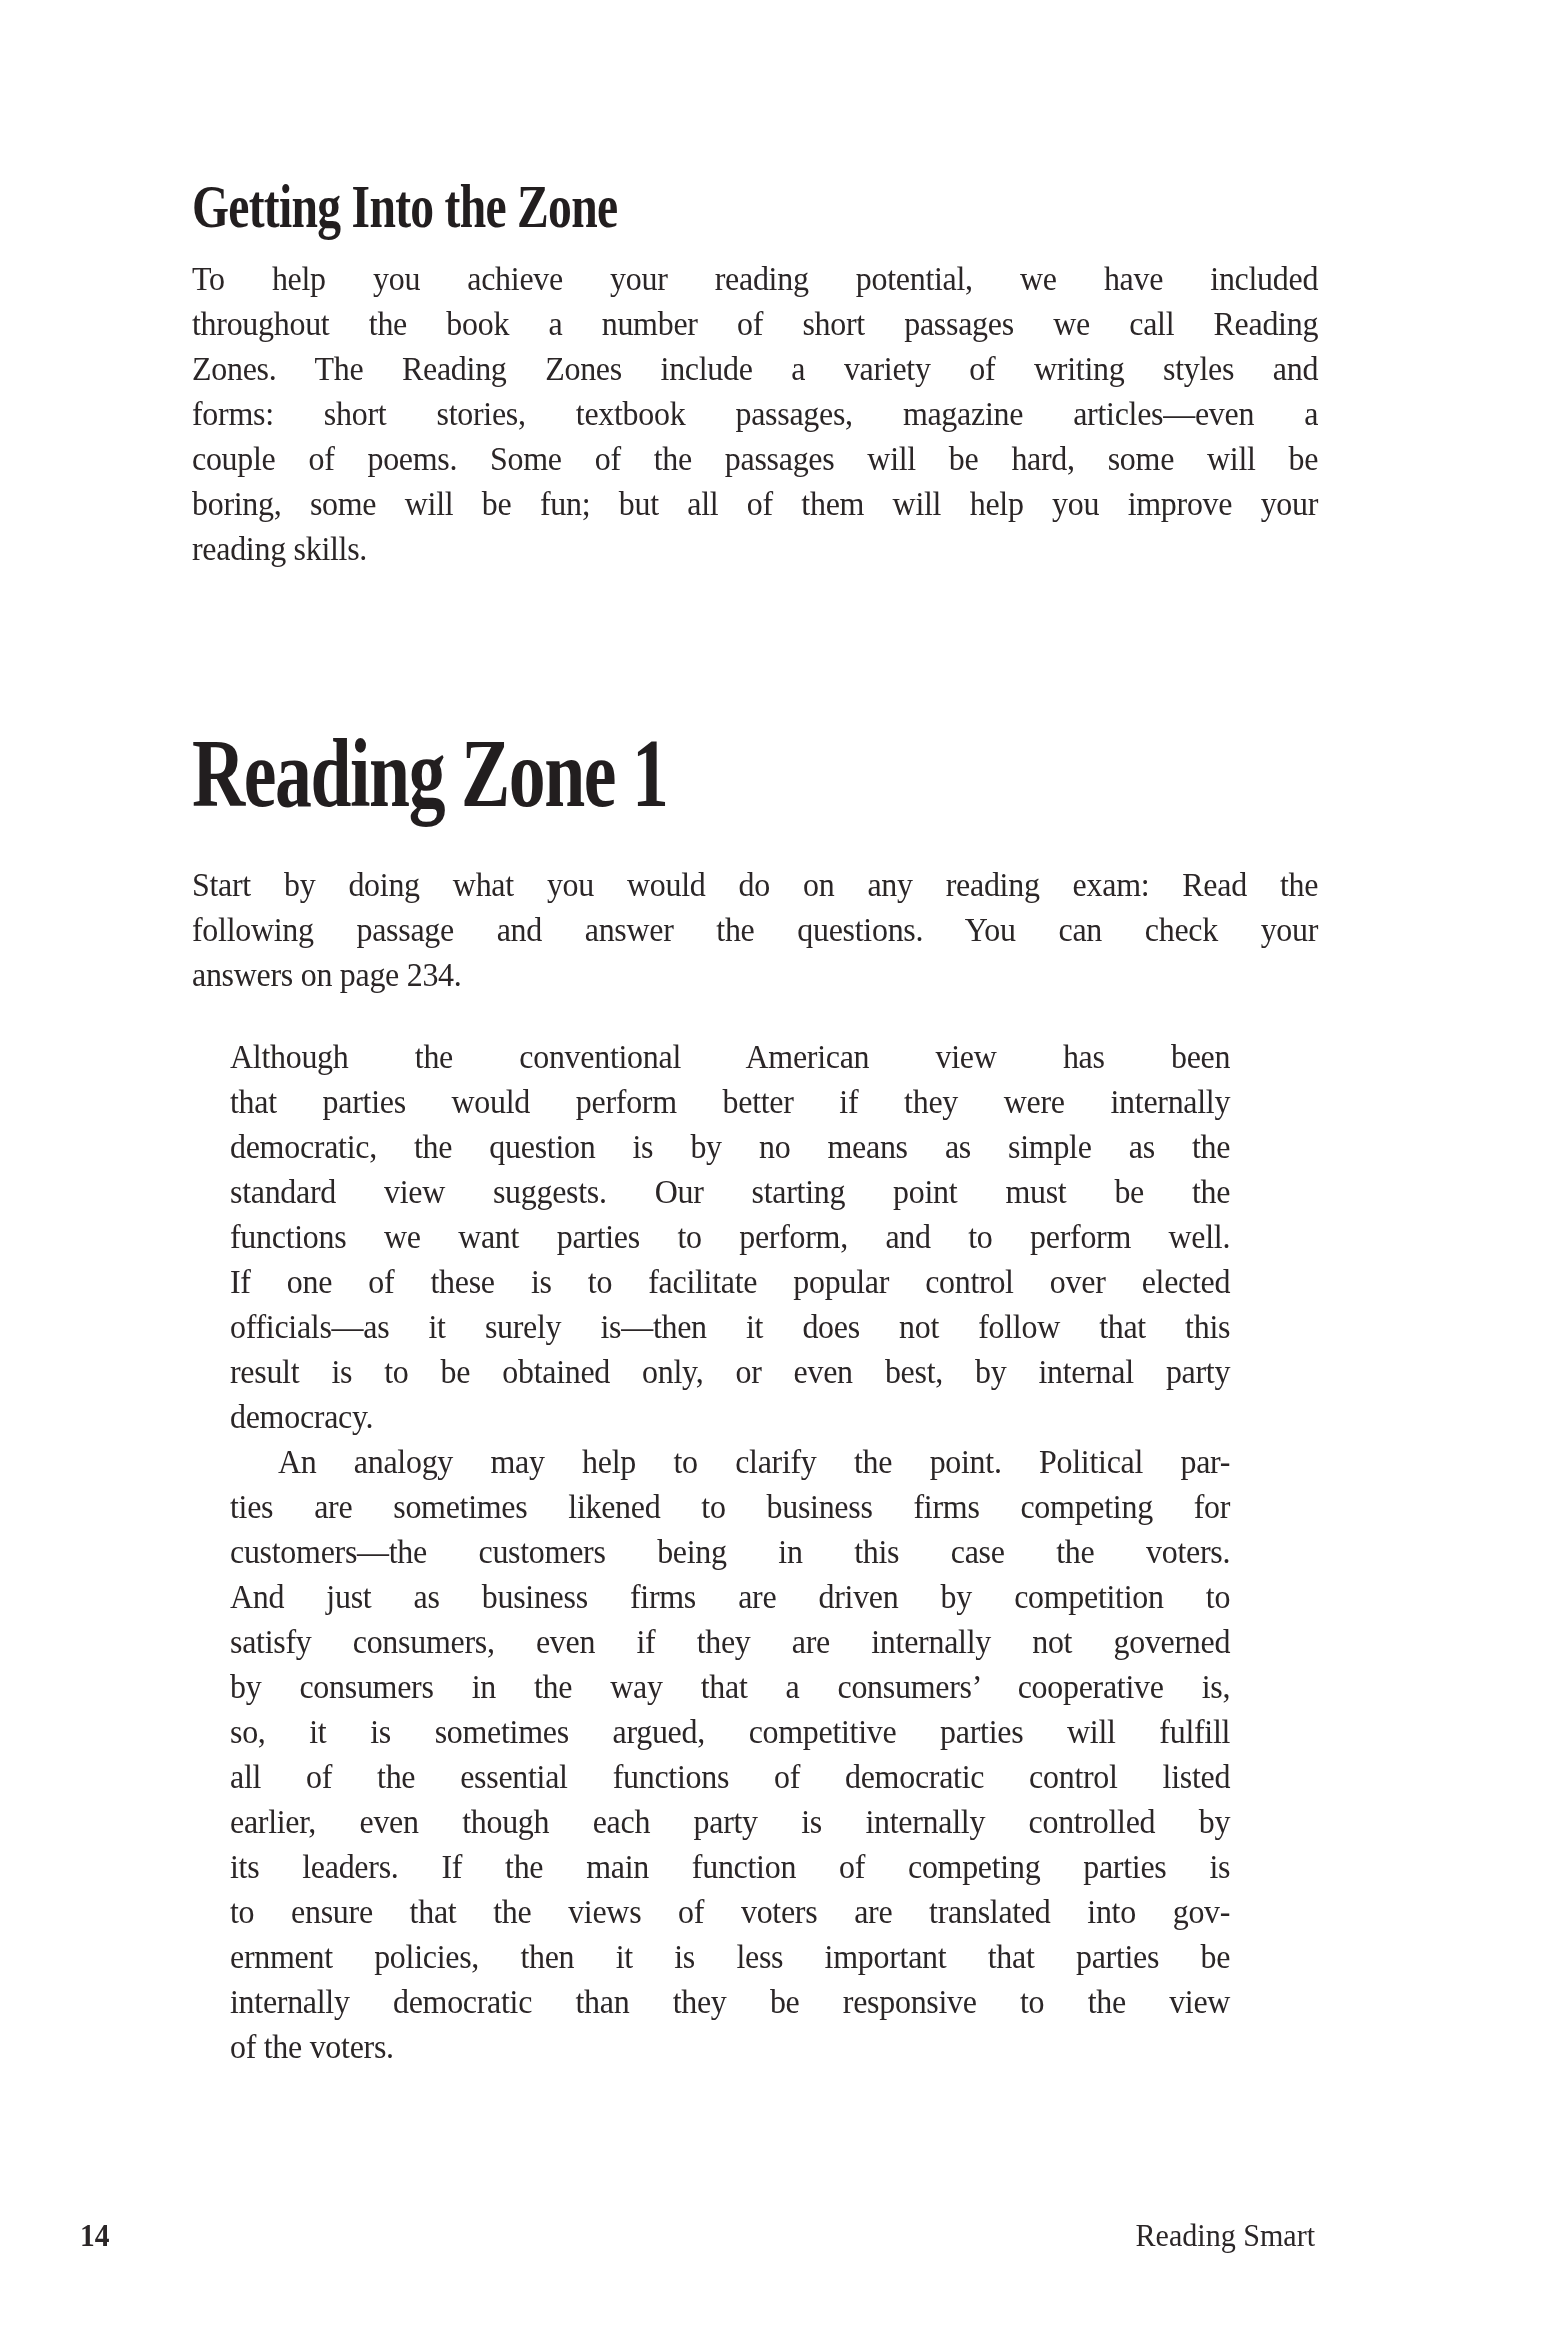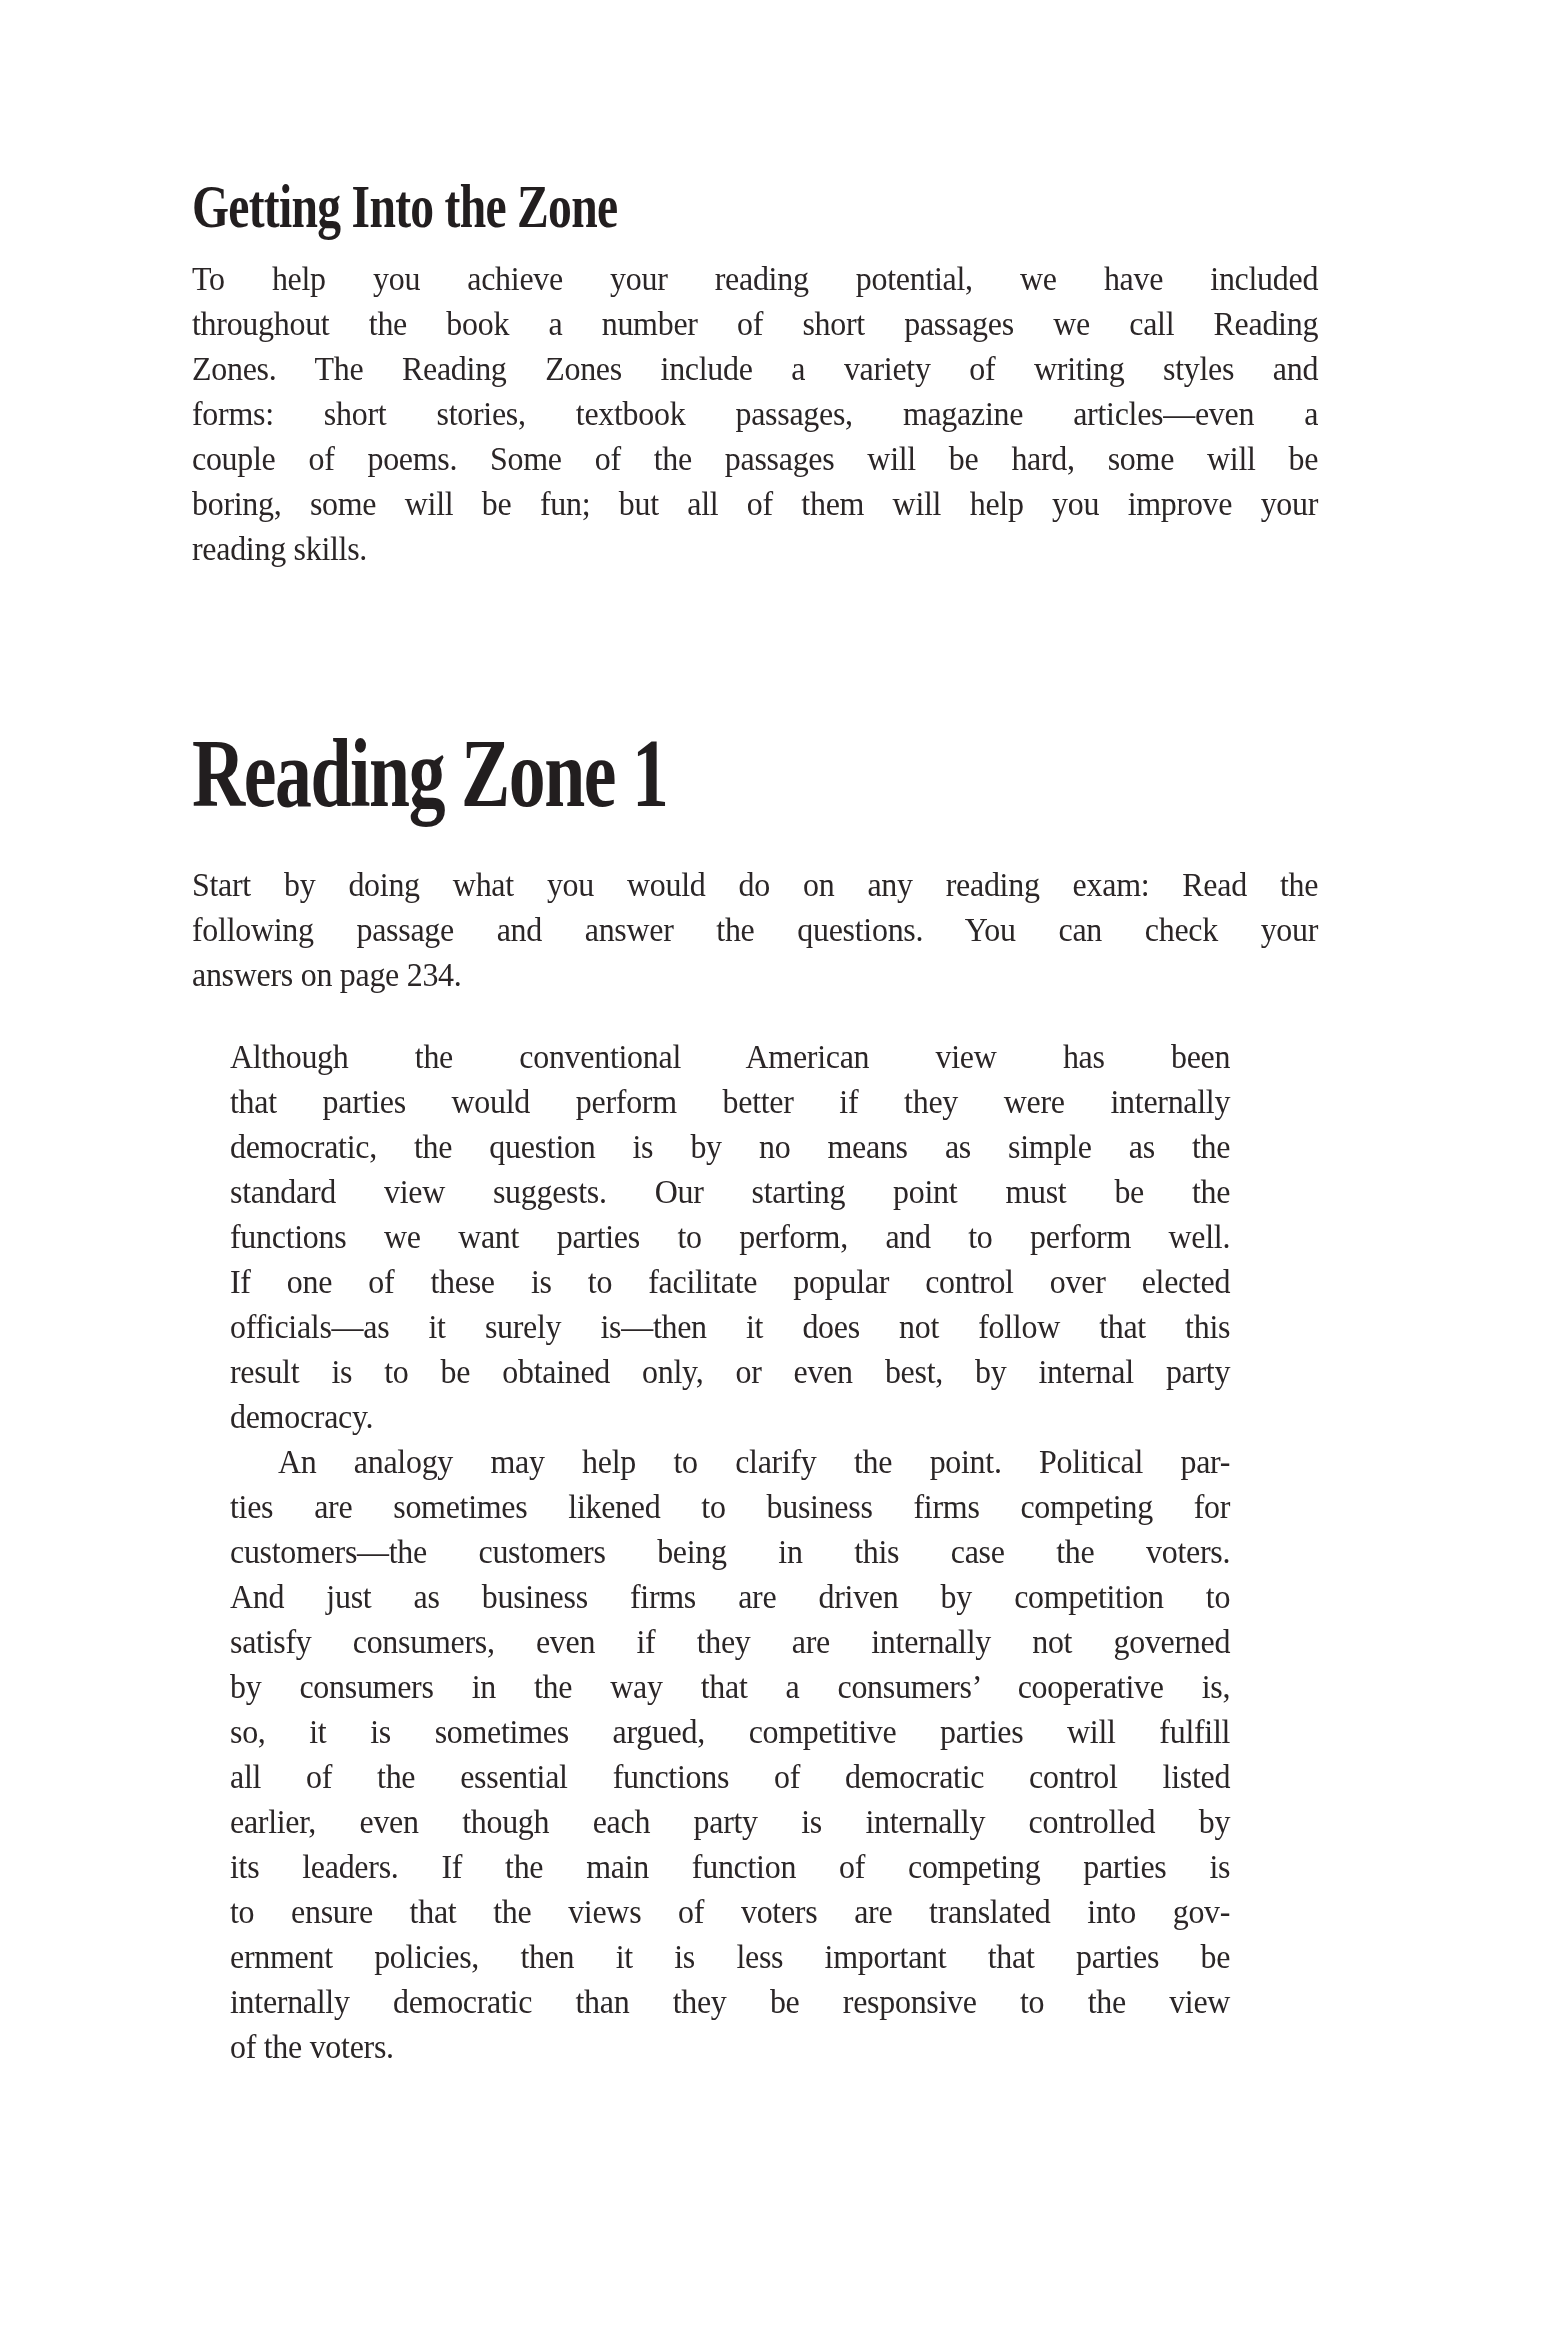--- a/index.html
+++ b/index.html
@@ -130,15 +130,19 @@
         <div class="line">all of the essential functions of democratic control listed</div>
         <div class="line">earlier, even though each party is internally controlled by</div>
         <div class="line">its leaders. If the main function of competing parties is</div>
         <div class="line">to ensure that the views of voters are translated into gov-</div>
         <div class="line">ernment policies, then it is less important that parties be</div>
         <div class="line">internally democratic than they be responsive to the view</div>
         <div class="line">of the voters.</div>
       </div>
   </div>
 
+  <div class="footer">
+    <span class="footer-num">14</span>
+    <span class="footer-title">Reading Smart</span>
+  </div>
 
 </div>
 
 
 </body></html>

